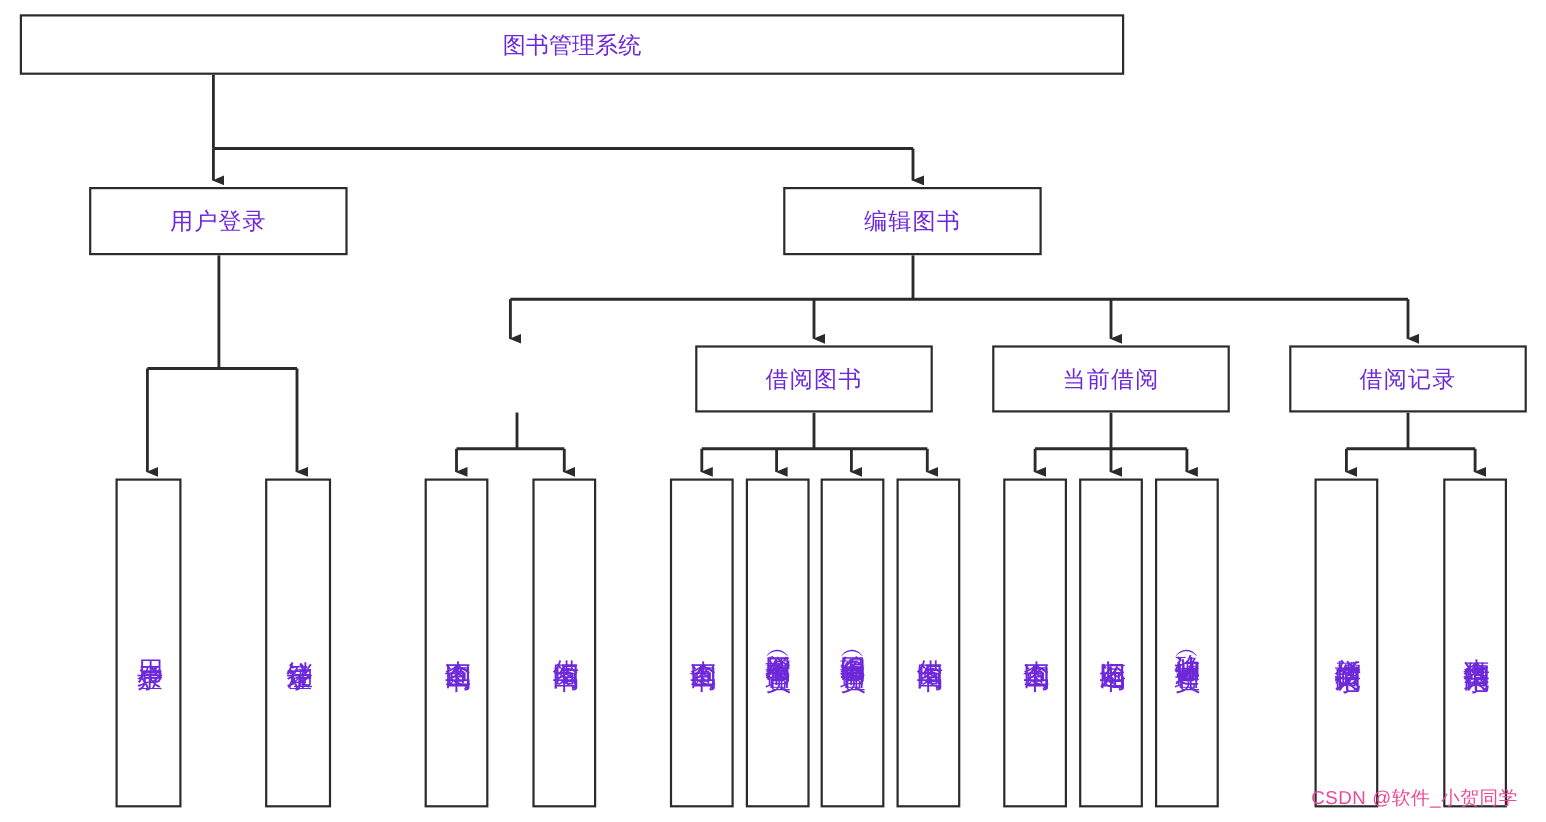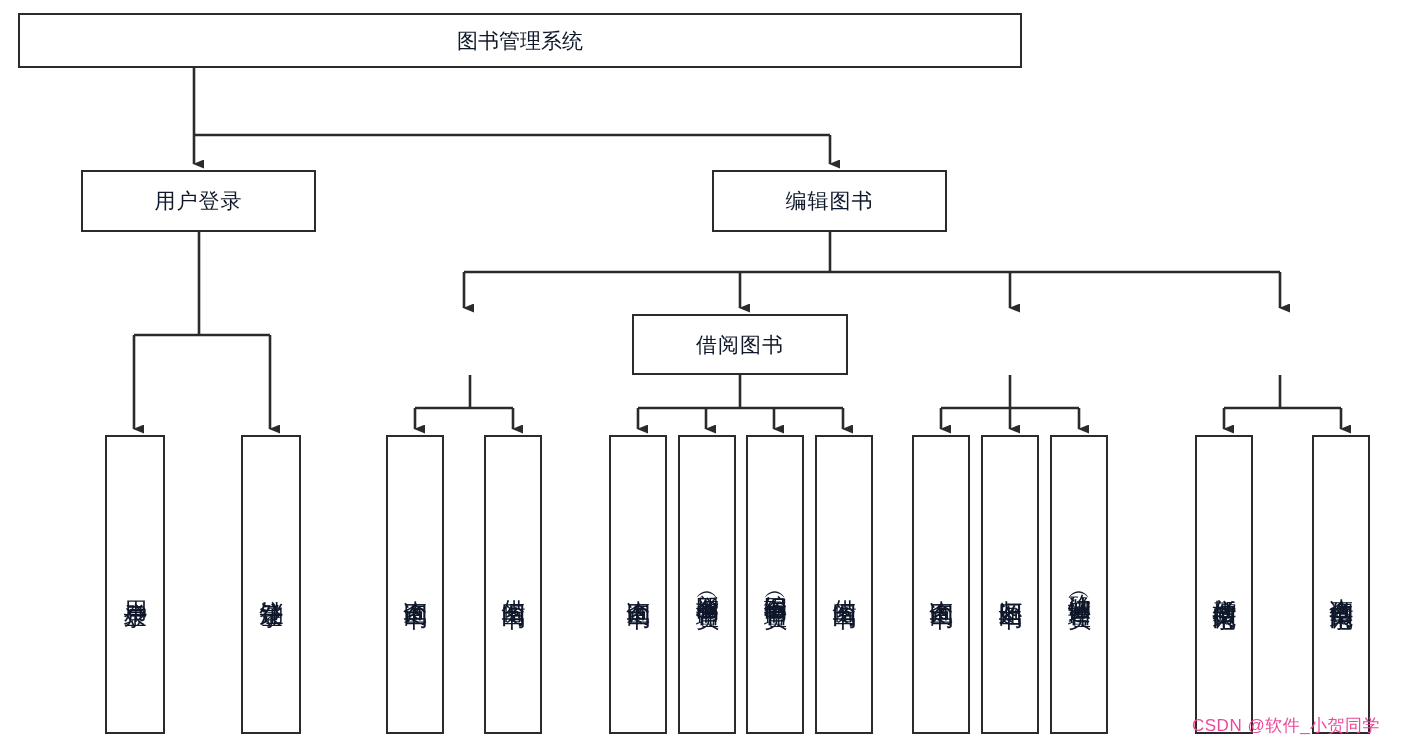--- a/index.html
+++ b/index.html
@@ -6,21 +6,21 @@
   body{
     font-family:"Liberation Sans","DejaVu Sans",sans-serif;
     width:1405px;height:747px;overflow:hidden;position:relative;
   }
   #stage{position:absolute;left:0;top:0;width:1405px;height:747px;background:#fff;}
   svg#wires{position:absolute;left:0;top:0;width:1405px;height:747px;pointer-events:none;}
   .node{
     position:absolute;box-sizing:border-box;
     background:#ffffff;border:2.5px solid #2b2b2b;
     display:flex;align-items:center;justify-content:center;
-    color:#0f172a;
+    color:#6d28d9;
     text-align:right;
   }
   .node.h{
     font-size:21px;letter-spacing:1px;
   }
   .node.root{font-size:21px;}
   .node.v{
     writing-mode:vertical-rl;text-orientation:upright;
     font-size:24px;line-height:1.12;letter-spacing:2px;
     padding:6px 0;white-space:nowrap;
@@ -95,20 +95,26 @@
   <div class="node h" style="left:81px;top:170px;width:235px;height:62px;">
     <span>用户登录</span>
   </div>
   <div class="node h" style="left:712px;top:170px;width:235px;height:62px;">
     <span>编辑图书</span>
   </div>
 
   <div class="node h" style="left:632px;top:314px;width:216px;height:61px;">
     <span>借阅图书</span>
   </div>
+  <div class="node h" style="left:902px;top:314px;width:216px;height:61px;">
+    <span>当前借阅</span>
+  </div>
+  <div class="node h" style="left:1172px;top:314px;width:216px;height:61px;">
+    <span>借阅记录</span>
+  </div>
 
   <div class="node v" style="left:105px;top:435px;width:60px;height:299px;">
     <span class="vlabel">用户登录</span>
   </div>
   <div class="node v" style="left:241px;top:435px;width:60px;height:299px;">
     <span class="vlabel">注销登录</span>
   </div>
 
   <div class="node v" style="left:386px;top:435px;width:58px;height:299px;">
     <span class="vlabel">查询图书</span>

